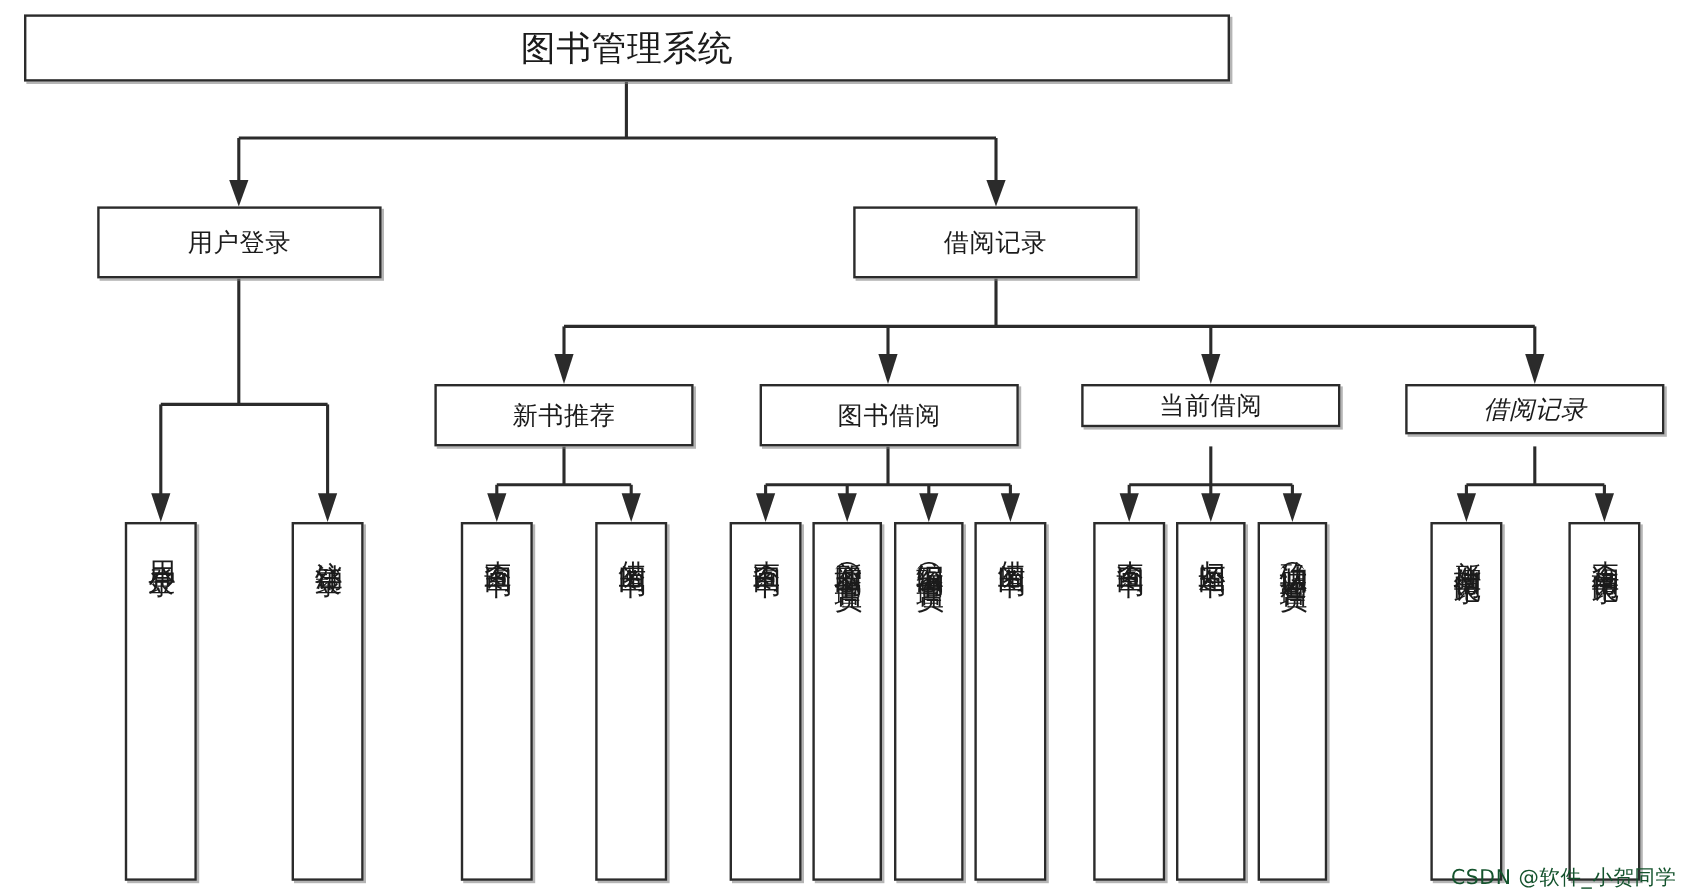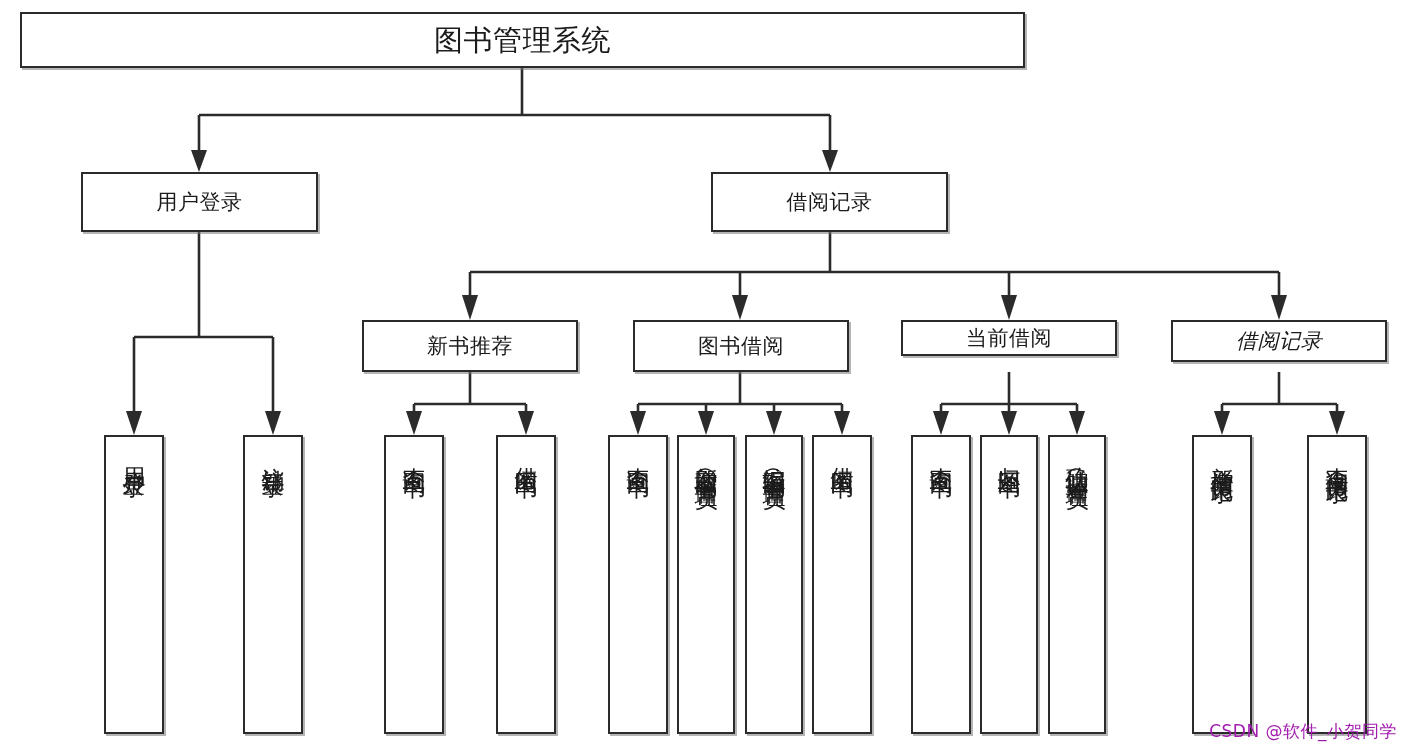--- a/index.html
+++ b/index.html
@@ -73,21 +73,21 @@
     line-height: 1.0;
     letter-spacing: 3px;
     white-space: nowrap;
   }
   
   #watermark {
     position: absolute;
     right: 8px;
     bottom: 4px;
     font-size: 17px;
-    color: #a21caf;
+    color: #14532d;
     z-index: 5;
     white-space: nowrap;
     letter-spacing: 0.5px;
   }
 </style>
 </head>
 <body>
 
 <div id="canvas">
 

